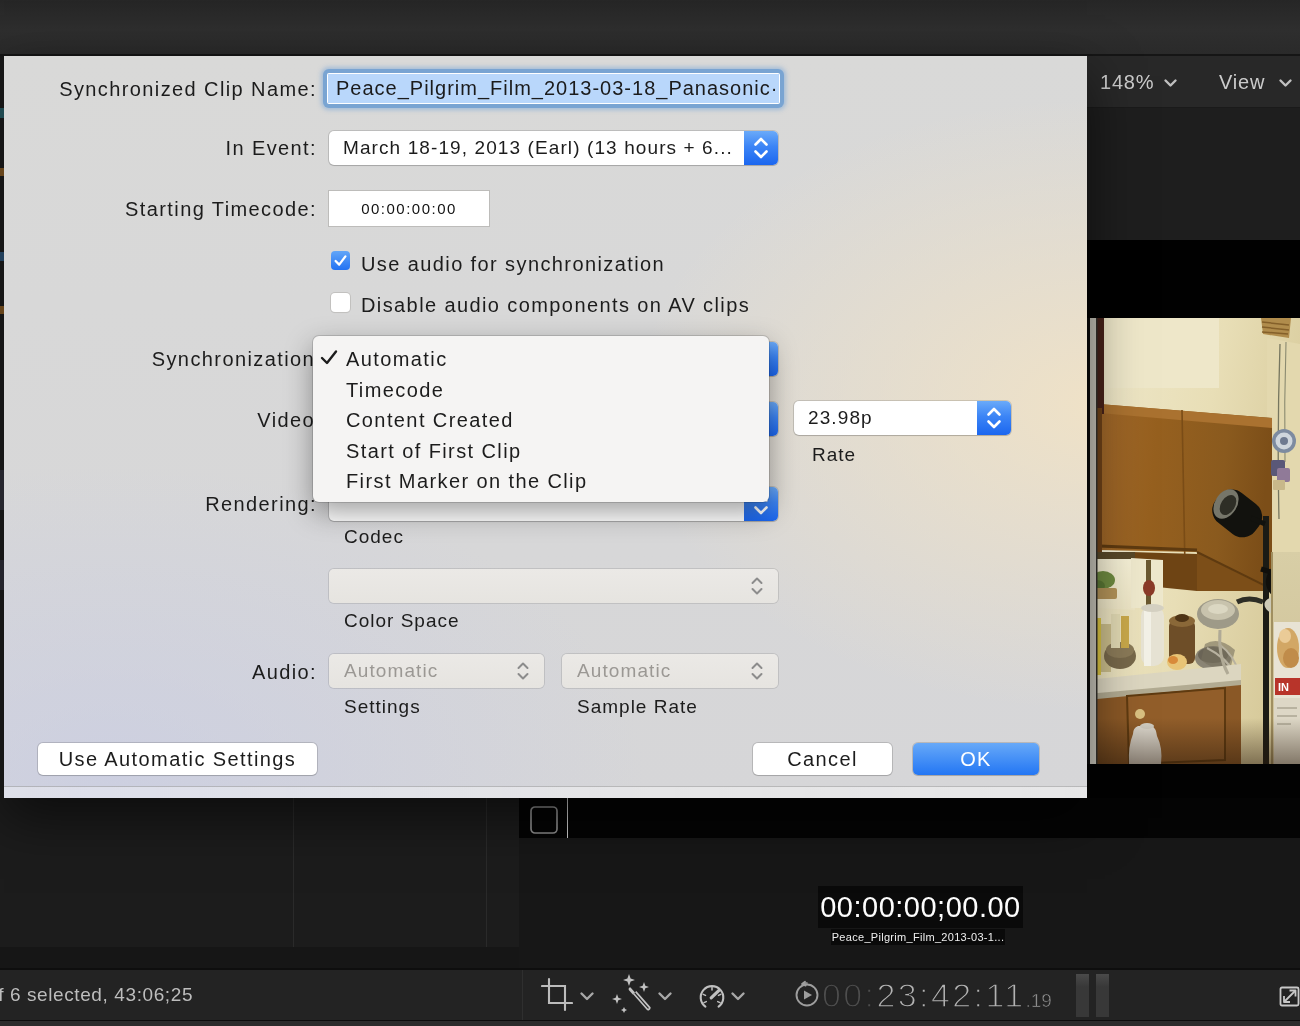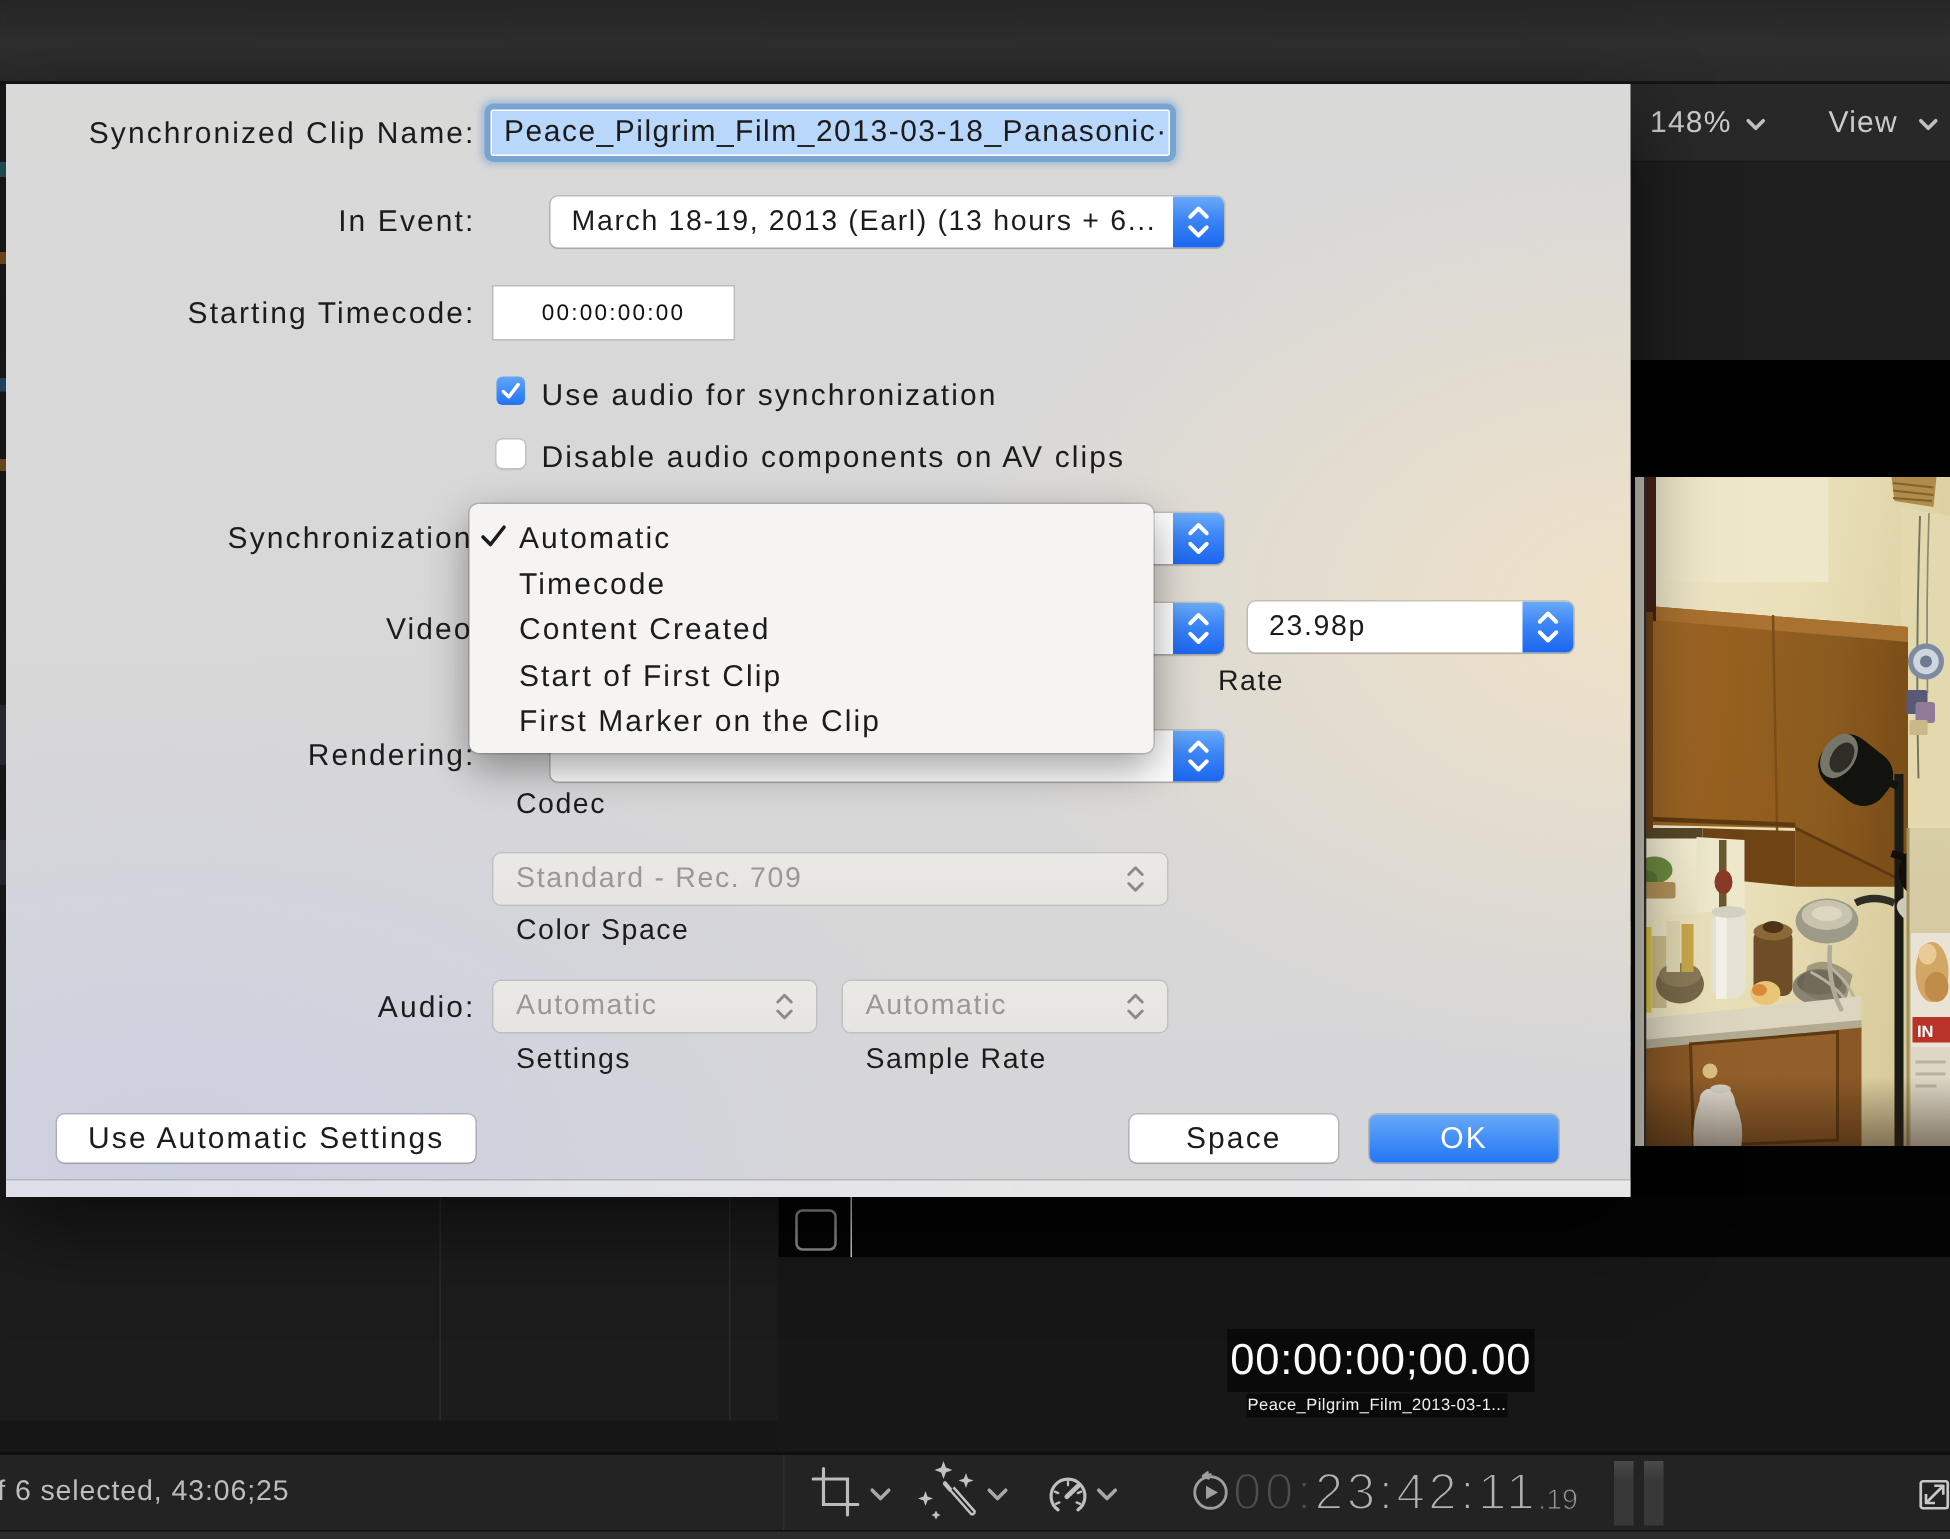--- a/index.html
+++ b/index.html
@@ -2,21 +2,21 @@
 <html><head>
 <meta charset="utf-8">
 <style>
   html,body{margin:0;padding:0;}
   body{width:1300px;height:1026px;position:relative;overflow:hidden;background:#1d1d1d;
        font-family:"Liberation Sans",sans-serif;}
   .abs{position:absolute;}
   .lbl{position:absolute;font-size:20px;letter-spacing:1.4px;color:#1c1c1c;white-space:nowrap;}
   .rlbl{text-align:right;}
   .popup{position:absolute;background:#fff;border-radius:5px;height:34px;
-         box-shadow:0 0 0 1px rgba(0,0,0,0.13),0 1px 1px rgba(0,0,0,0.12);margin-left:38px;}
+         box-shadow:0 0 0 1px rgba(0,0,0,0.13),0 1px 1px rgba(0,0,0,0.12);}
   .popup .ptext{position:absolute;left:14px;top:0;line-height:34px;font-size:19px;letter-spacing:1.1px;color:#1c1c1c;white-space:nowrap;}
   .stepper{position:absolute;right:0;top:0;width:34px;height:34px;border-radius:0 5px 5px 0;
            background:linear-gradient(#6aaaf9,#3c85f6 45%,#1b66ef);}
   .dpopup{position:absolute;background:linear-gradient(#ebe9e6,#e6e4e0);border-radius:5px;height:34px;
           box-shadow:0 0 0 1px rgba(0,0,0,0.10);}
   .dpopup .ptext{position:absolute;left:15px;top:0;line-height:34px;font-size:19px;letter-spacing:1.1px;color:#9b9894;white-space:nowrap;}
   .slbl{position:absolute;font-size:19px;letter-spacing:1.0px;color:#1c1c1c;white-space:nowrap;}
   .btn{position:absolute;height:32px;background:#fff;border-radius:5px;
        box-shadow:0 0 0 1px rgba(0,0,0,0.14),0 1px 1px rgba(0,0,0,0.10);
        font-size:20px;letter-spacing:1.4px;color:#1c1c1c;text-align:center;line-height:32px;}
@@ -350,21 +350,20 @@
   <div class="lbl rlbl" style="left:0;top:493px;width:317px;">Rendering:</div>
   <div class="popup" style="left:329px;top:487px;width:449px;">
     <div class="stepper"><svg width="34" height="34" viewBox="0 0 34 34">
           <polyline points="11.5,13.5 17,8 22.5,13.5" fill="none" stroke="#fff" stroke-width="2.6" stroke-linecap="round" stroke-linejoin="round"></polyline>
           <polyline points="11.5,20.5 17,26 22.5,20.5" fill="none" stroke="#fff" stroke-width="2.6" stroke-linecap="round" stroke-linejoin="round"></polyline>
         </svg></div>
   </div>
   <div class="slbl" style="left:344px;top:526px;">Codec</div>
 
   <div class="dpopup" style="left:329px;top:569px;width:449px;">
-    <div class="ptext">Standard - Rec. 709</div>
     <svg style="position:absolute;right:13px;top:7px;" width="16" height="20" viewBox="0 0 16 20">
         <polyline points="3.5,7 8,2.5 12.5,7" fill="none" stroke="#8c8c8c" stroke-width="2" stroke-linecap="round" stroke-linejoin="round"></polyline>
         <polyline points="3.5,13 8,17.5 12.5,13" fill="none" stroke="#8c8c8c" stroke-width="2" stroke-linecap="round" stroke-linejoin="round"></polyline>
       </svg>
   </div>
   <div class="slbl" style="left:344px;top:610px;">Color Space</div>
 
   <div class="lbl rlbl" style="left:0;top:661px;width:317px;">Audio:</div>
   <div class="dpopup" style="left:329px;top:654px;width:215px;">
     <div class="ptext">Automatic</div>
@@ -377,21 +376,21 @@
     <div class="ptext">Automatic</div>
     <svg style="position:absolute;right:13px;top:7px;" width="16" height="20" viewBox="0 0 16 20">
         <polyline points="3.5,7 8,2.5 12.5,7" fill="none" stroke="#8c8c8c" stroke-width="2" stroke-linecap="round" stroke-linejoin="round"></polyline>
         <polyline points="3.5,13 8,17.5 12.5,13" fill="none" stroke="#8c8c8c" stroke-width="2" stroke-linecap="round" stroke-linejoin="round"></polyline>
       </svg>
   </div>
   <div class="slbl" style="left:344px;top:696px;">Settings</div>
   <div class="slbl" style="left:577px;top:696px;">Sample Rate</div>
 
   <div class="btn" style="left:38px;top:743px;width:279px;">Use Automatic Settings</div>
-  <div class="btn" style="left:753px;top:743px;width:139px;">Space</div>
+  <div class="btn" style="left:753px;top:743px;width:139px;">Cancel</div>
   <div class="btn" style="left:913px;top:743px;width:126px;background:linear-gradient(#67a9f8,#2376f4);color:#fff;">OK</div>
 </div>
 
 <div id="menu" class="abs" style="left:313px;top:336px;width:456px;height:166px;background:#f5f4f3;border-radius:6px;
   box-shadow:0 0 0 1px rgba(0,0,0,0.14), 0 10px 28px rgba(0,0,0,0.38);">
   <svg style="position:absolute;left:6px;top:13px;" width="20" height="17" viewBox="0 0 20 17">
       <polyline points="3,9 8,14 17,2.5" fill="none" stroke="#1c1c1c" stroke-width="2.4" stroke-linecap="round" stroke-linejoin="round"></polyline>
     </svg>
   <div style="position:absolute;left:33px;top:8px;font-size:20px;letter-spacing:1.4px;color:#1c1c1c;line-height:30.5px;white-space:nowrap;">Automatic<br>Timecode<br>Content Created<br>Start of First Clip<br>First Marker on the Clip</div>
 </div>

